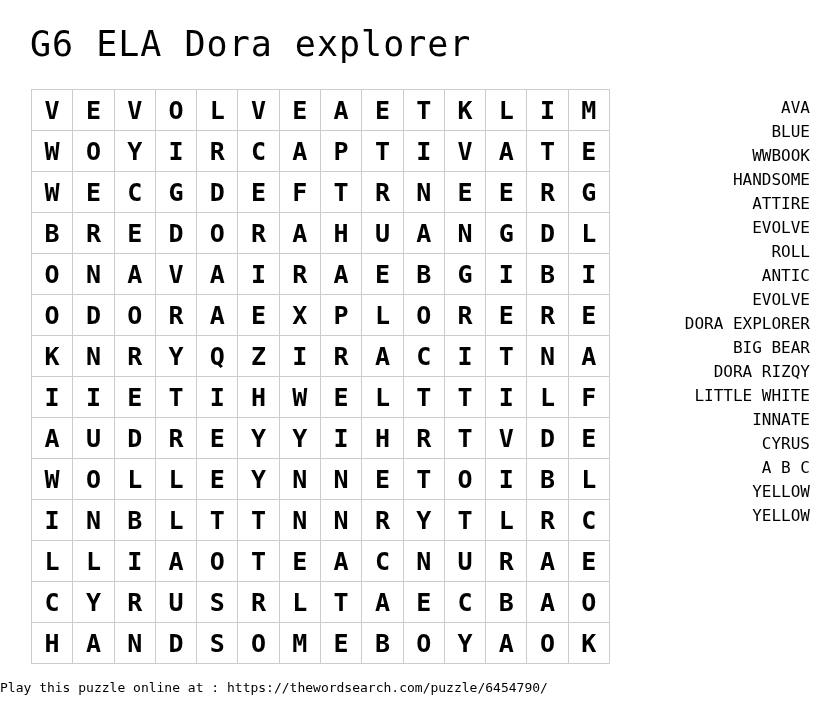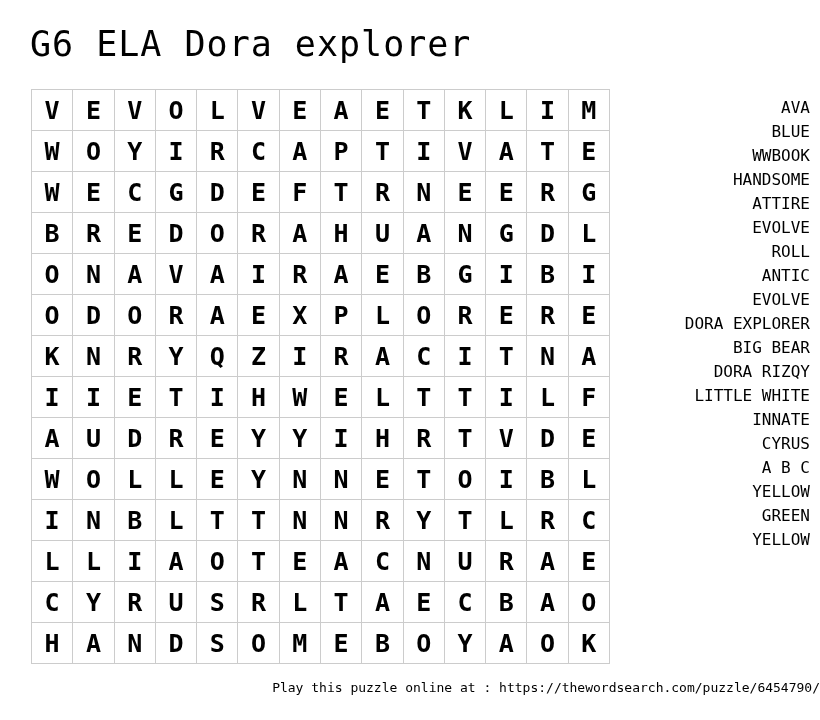--- a/index.html
+++ b/index.html
@@ -56,21 +56,21 @@
     line-height: 24px;
     text-align: right;
     font-size: 16px;
     white-space: pre;
   }
   .footer {
     position: absolute;
     left: 0;
     top: 680px;
     width: 820px;
-    text-align: right;
+    text-align: left;
     font-size: 13px;
     white-space: pre;
   }
 </style>
 </head>
 <body>
 
 <h1 class="page-title">G6 ELA Dora explorer</h1>
 
 <div class="grid">
@@ -283,17 +283,16 @@
     <div class="word">ANTIC</div>
     <div class="word">EVOLVE</div>
     <div class="word">DORA EXPLORER</div>
     <div class="word">BIG BEAR</div>
     <div class="word">DORA RIZQY</div>
     <div class="word">LITTLE WHITE</div>
     <div class="word">INNATE</div>
     <div class="word">CYRUS</div>
     <div class="word">A B C</div>
     <div class="word">YELLOW</div>
-    <div class="word">GREEN</div>
     <div class="word">YELLOW</div>
   </div>
 
 <div class="footer">Play this puzzle online at : https://thewordsearch.com/puzzle/6454790/</div>
 
 </body></html>

